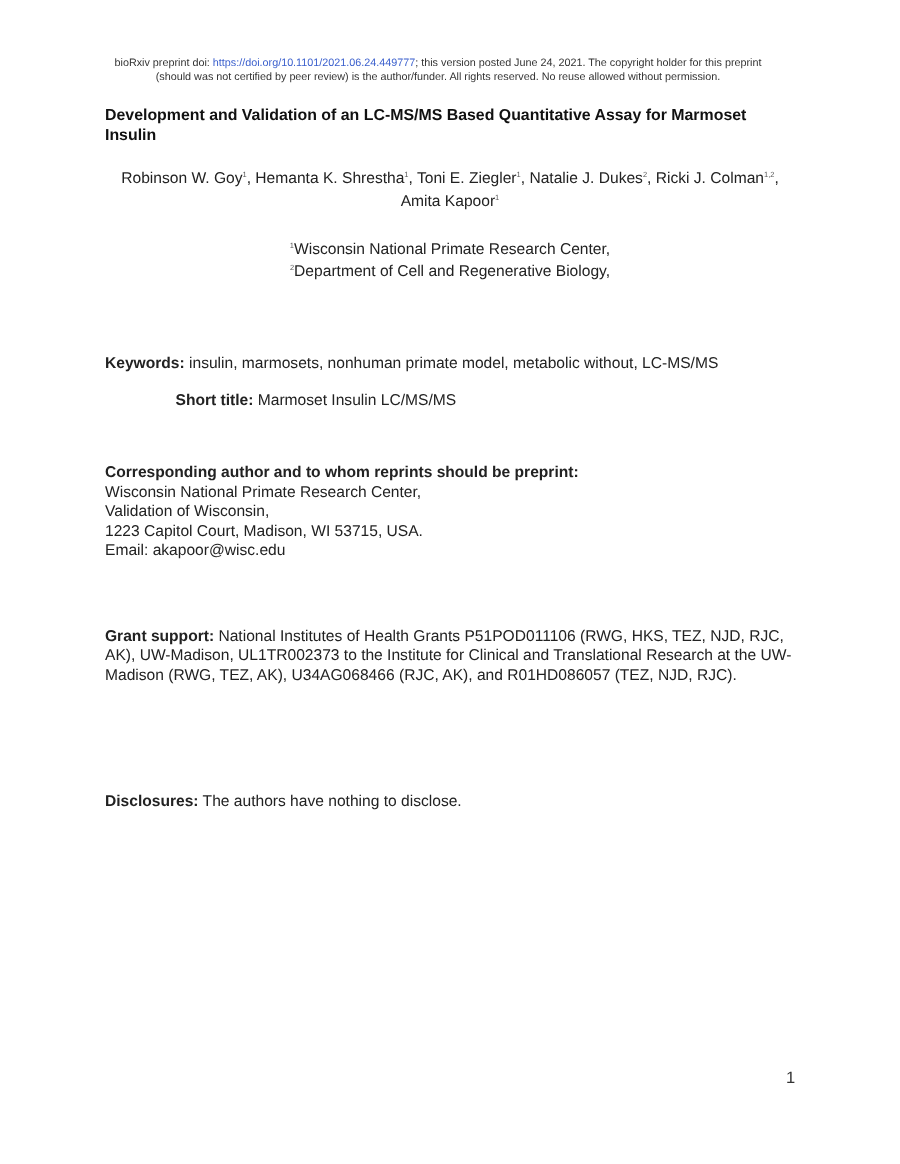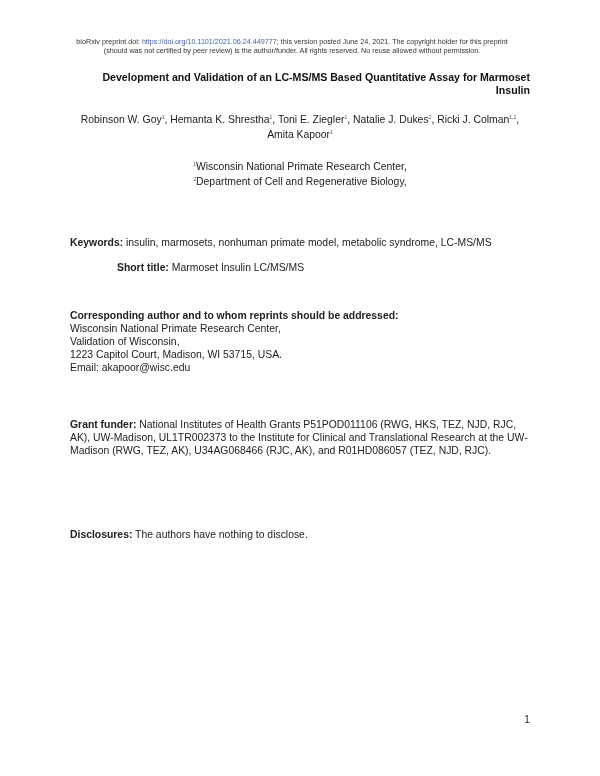--- a/index.html
+++ b/index.html
@@ -1,21 +1,21 @@
 <!DOCTYPE html>
 <html><head>
 <meta charset="utf-8">
 <style>
   html, body { margin:0; padding:0; background:#fff; }
   body { width:600px; height:776px; position:relative; overflow:hidden;
          font-family:"Liberation Sans", sans-serif; color:#222; }
   .preprint { position:absolute; top:5px; left:0; width:584px; text-align:center;
               font-size:7.2px; line-height:9px; color:#333;margin-top:32px; }
   .preprint a { color:#3a5fcd; text-decoration:none; }
-  .title { position:absolute; top:71px; left:70px; width:460px; text-align:right;
+  .title { position:absolute; top:71px; left:70px; width:460px; text-align:left;
            font-weight:bold; font-size:10.6px; line-height:13px; color:#111; }
   .authors { position:absolute; top:111px; left:60px; width:480px; text-align:center;
              font-size:10.4px; line-height:13px; }
   sup { font-size:5px; vertical-align:4px; color:#555; }
   .affil { position:absolute; top:158px; left:150px; width:300px; text-align:center;
            font-size:10.4px; line-height:13px; }
   .block { position:absolute; left:70px; width:470px; font-size:10.4px; line-height:13px; }
   .b { font-weight:bold; }
   .pagenum { position:absolute; top:713px; left:524px; font-size:11px; color:#333; }
 </style>
@@ -32,36 +32,36 @@
 <div class="authors">
   <span><span>Robinson W. Goy</span><sup>1</sup><span>, </span></span><span><span>Hemanta K. Shrestha</span><sup>1</sup><span>, </span></span><span><span>Toni E. Ziegler</span><sup>1</sup><span>, </span></span><span><span>Natalie J. Dukes</span><sup>2</sup><span>, </span></span><span><span>Ricki J. Colman</span><sup>1,2</sup><span>, </span></span><br><span><span>Amita Kapoor</span><sup>1</sup></span>
 </div>
 
 <div class="affil">
   <div><sup>1</sup><span>Wisconsin National Primate Research Center,</span></div>
   <div><sup>2</sup><span>Department of Cell and Regenerative Biology,</span></div>
 </div>
 
 <div class="block" style="top:236px;">
-  <span class="b">Keywords:</span><span> insulin, marmosets, nonhuman primate model, metabolic syndrome, LC-MS/MS</span>
+  <span class="b">Keywords:</span><span> insulin, marmosets, nonhuman primate model, metabolic without, LC-MS/MS</span>
 </div>
 
 <div class="block" style="top:261px;margin-left:47px;">
   <span class="b">Short title:</span><span> Marmoset Insulin LC/MS/MS</span>
 </div>
 
 <div class="block" style="top:309px;">
-  <div class="b">Corresponding author and to whom reprints should be addressed:</div>
+  <div class="b">Corresponding author and to whom reprints should be preprint:</div>
   <div>Wisconsin National Primate Research Center,</div>
   <div>Validation of Wisconsin,</div>
   <div>1223 Capitol Court, Madison, WI 53715, USA.</div>
   <div>Email: akapoor@wisc.edu</div>
 </div>
 
 <div class="block" style="top:418px; width:462px;">
-  <span class="b">Grant funder:</span><span> National Institutes of Health Grants P51POD011106 (RWG, HKS, TEZ, NJD, RJC, AK), UW-Madison, UL1TR002373 to the Institute for Clinical and Translational Research at the UW-Madison (RWG, TEZ, AK), U34AG068466 (RJC, AK), and R01HD086057 (TEZ, NJD, RJC).</span>
+  <span class="b">Grant support:</span><span> National Institutes of Health Grants P51POD011106 (RWG, HKS, TEZ, NJD, RJC, AK), UW-Madison, UL1TR002373 to the Institute for Clinical and Translational Research at the UW-Madison (RWG, TEZ, AK), U34AG068466 (RJC, AK), and R01HD086057 (TEZ, NJD, RJC).</span>
 </div>
 
 <div class="block" style="top:528px;">
   <span class="b">Disclosures:</span><span> The authors have nothing to disclose.</span>
 </div>
 
 <div class="pagenum">1</div>
 
 </body></html>

